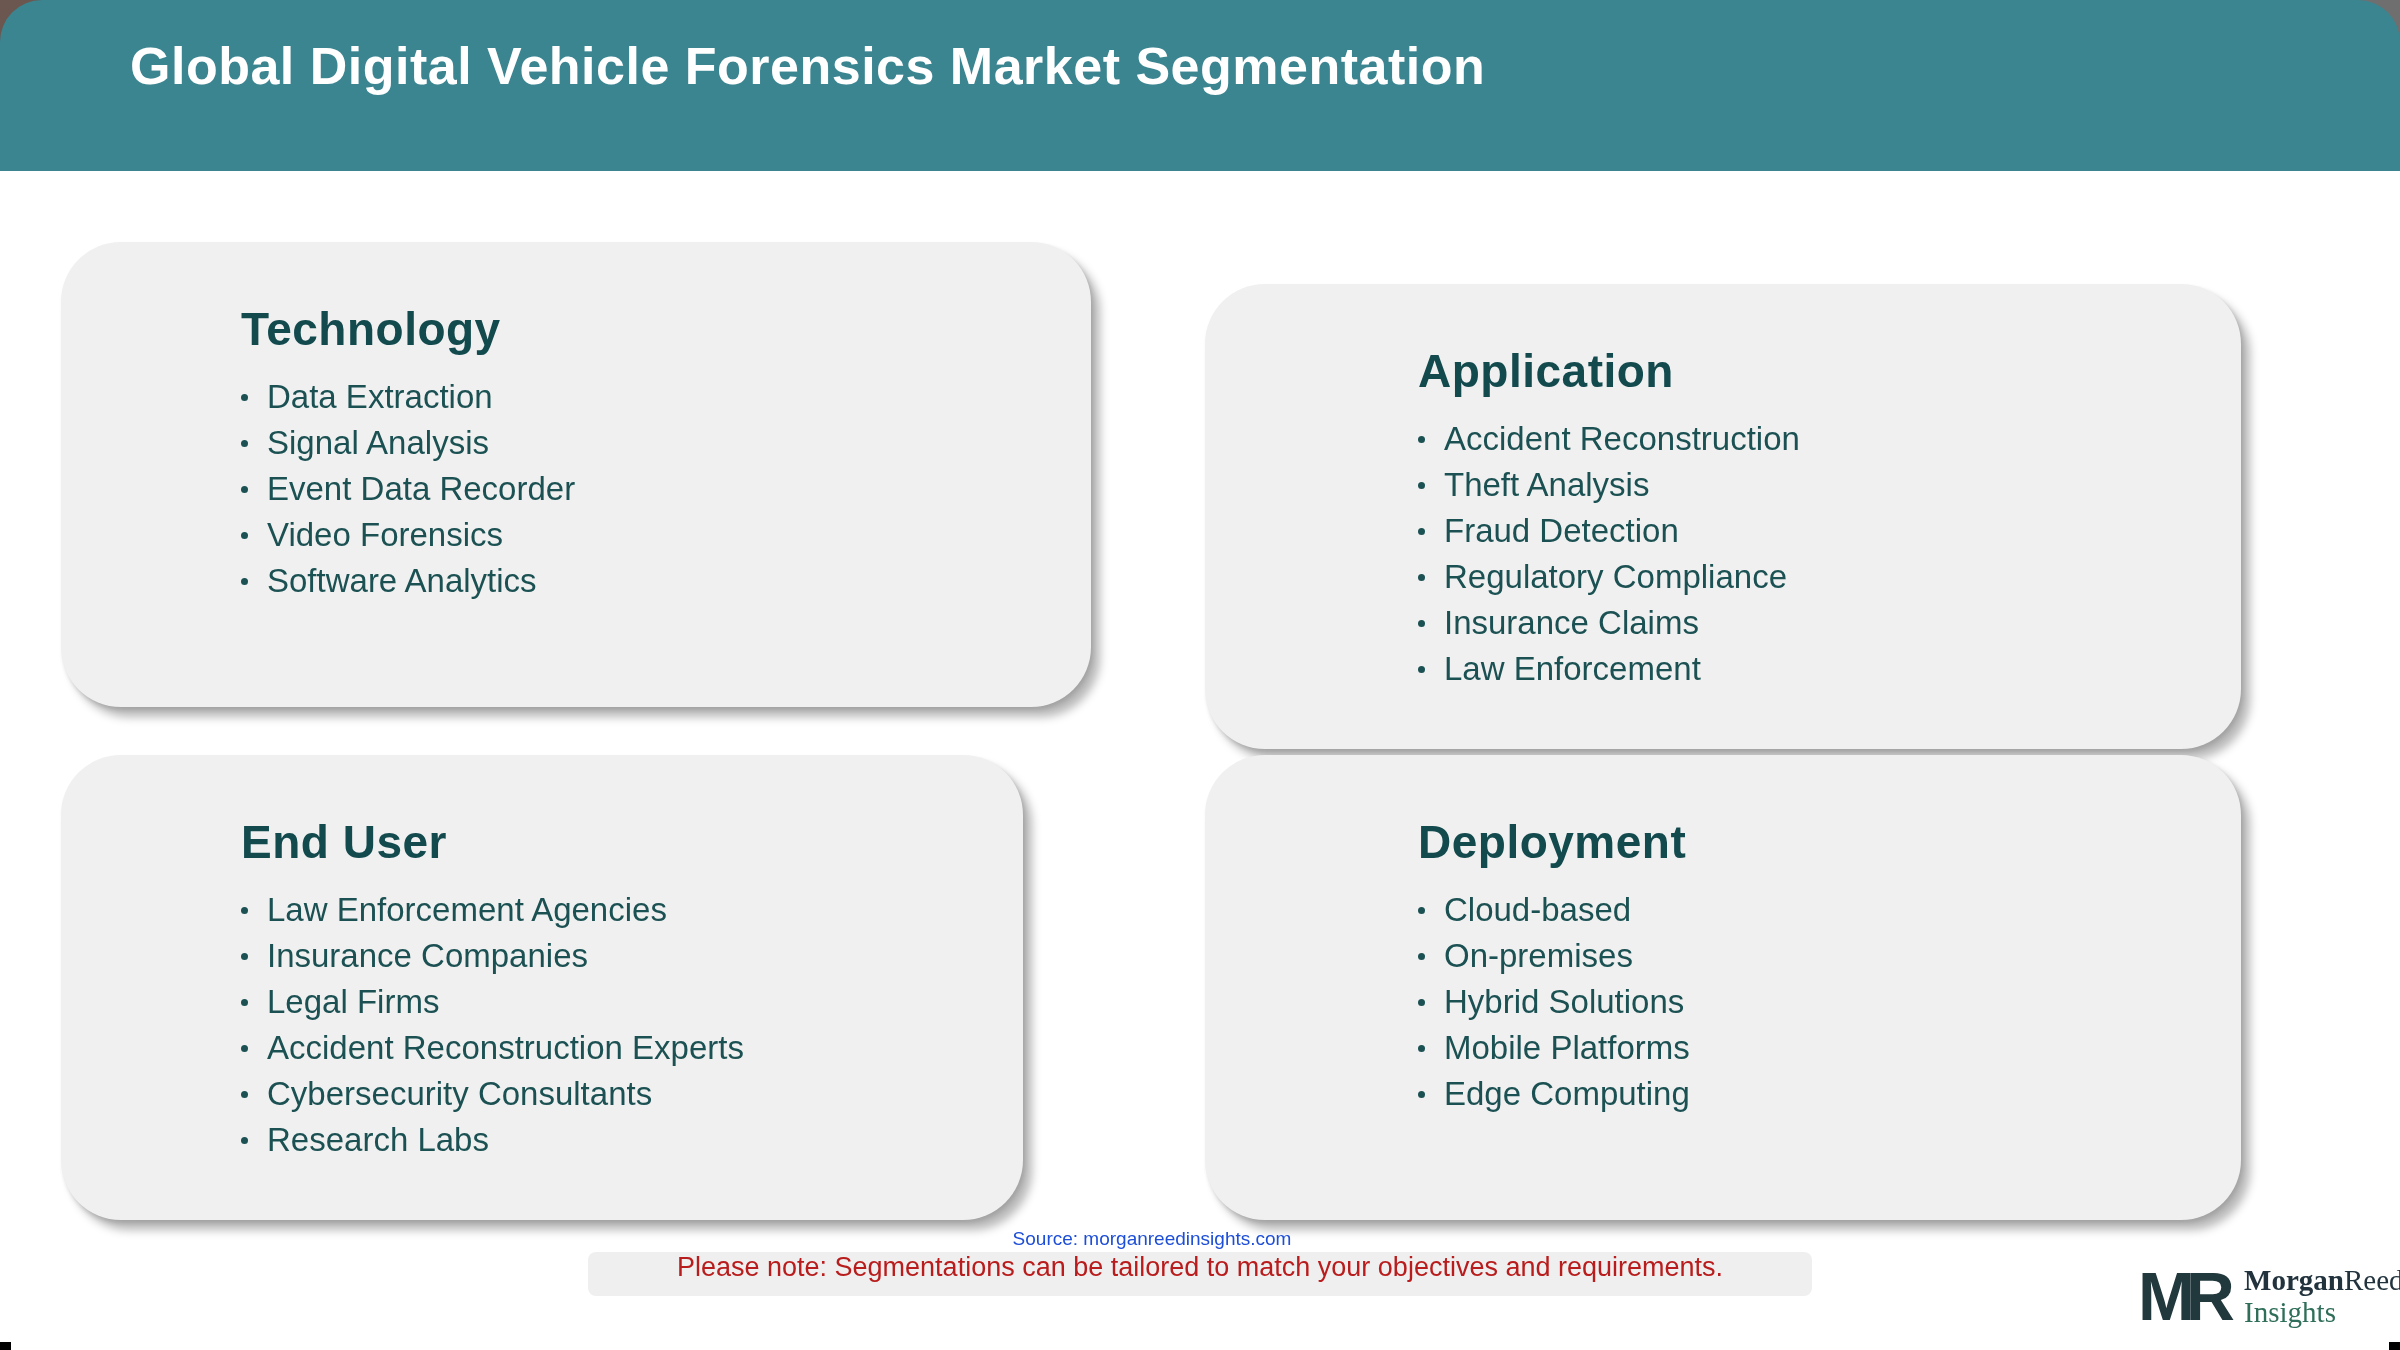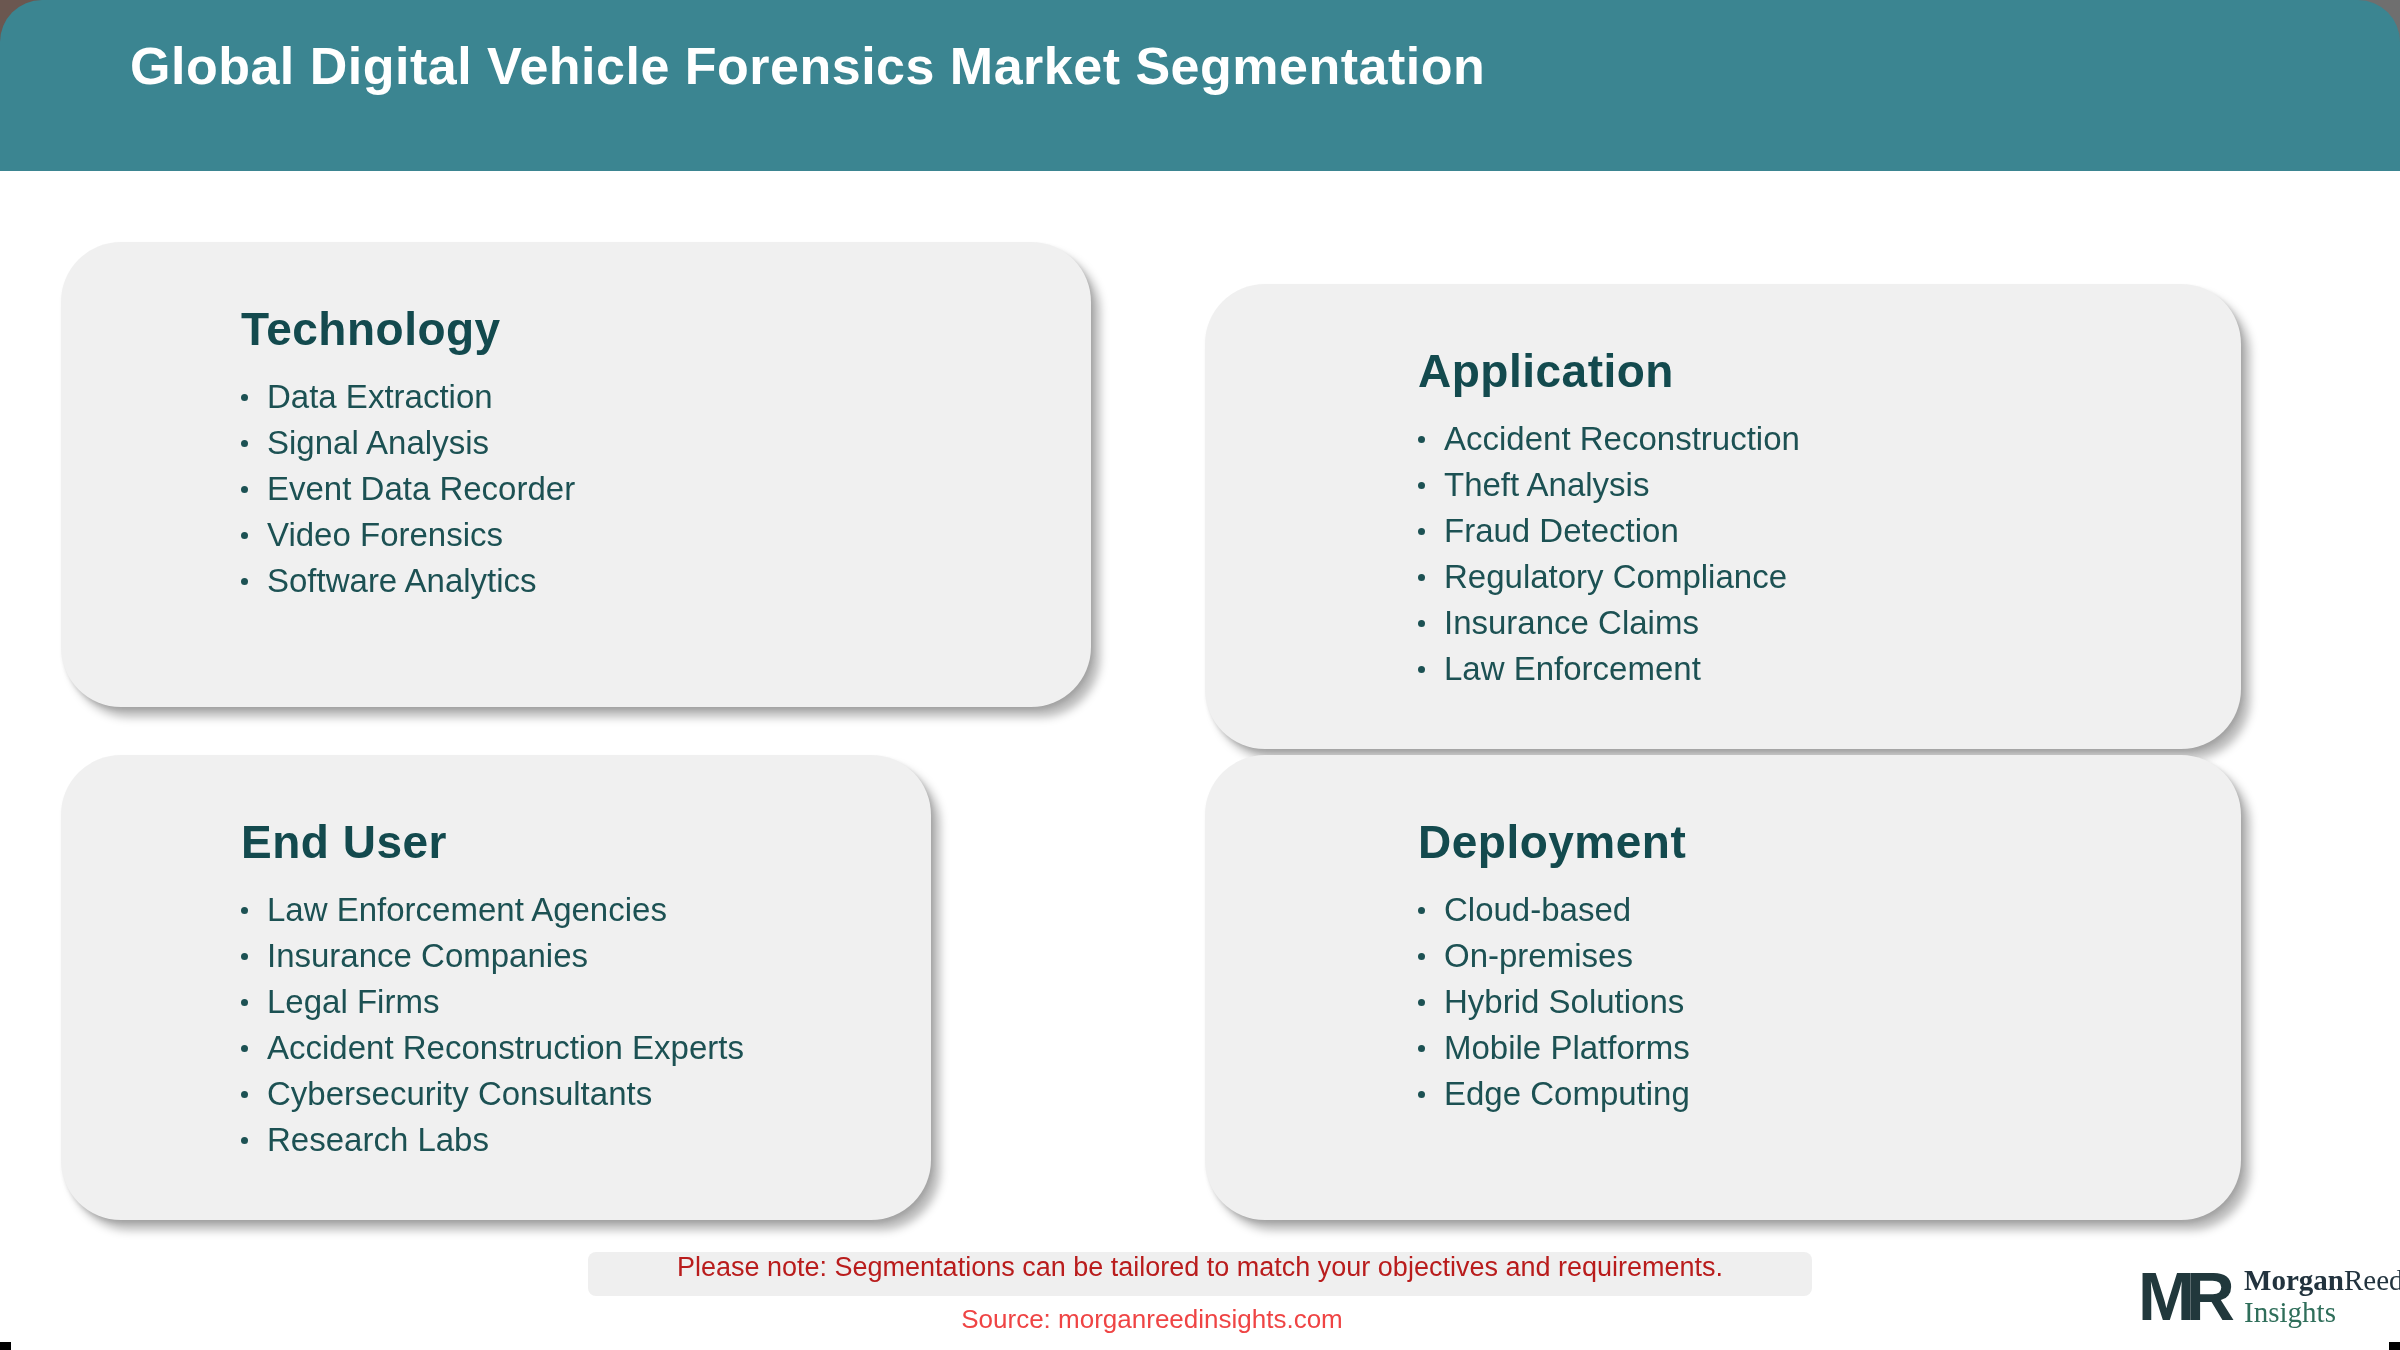--- a/index.html
+++ b/index.html
@@ -16,34 +16,34 @@
           border-radius:42px 42px 0 0;}
   .header h1{position:absolute;left:130px;top:36px;margin:0;font-size:52px;font-weight:700;
              color:#ffffff;letter-spacing:0.5px;}
 
   
   .card{position:absolute;background:#f0f0f0;border-radius:60px;
         box-shadow:9px 10px 10px rgba(0,0,0,0.28), 2px 3px 4px rgba(0,0,0,0.12);
         box-sizing:border-box;}
   .card.tech{left:61px;top:242px;width:1030px;height:465px;padding:60px 30px 0 180px;}
   .card.app {left:1205px;top:242px;width:1036px;height:465px;padding:60px 30px 0 213px;margin-top:42px;}
-  .card.end {left:61px;top:755px;width:870px;height:465px;padding:60px 30px 0 180px;}
+  .card.end {left:61px;top:755px;width:962px;height:465px;padding:60px 30px 0 180px;}
   .card.dep {left:1205px;top:755px;width:1036px;height:465px;padding:60px 30px 0 213px;}
 
   .card h2{margin:0 0 18px 0;font-size:46px;font-weight:700;color:#134a4e;letter-spacing:0.5px;}
   .card ul{list-style:none;margin:0;padding:0;}
   .card li{display:flex;align-items:center;height:46px;font-size:33px;color:#1c5153;}
   .dot{flex:none;width:7px;height:7px;border-radius:50%;background:#1c5153;margin-right:19px;}
 
   
   .note-pill{position:absolute;left:588px;top:1252px;width:1224px;height:44px;background:#efefef;
              border-radius:8px;display:flex;align-items:flex-start;justify-content:center;
              font-size:27px;color:#b91c1c;}
-  .source{position:absolute;left:540px;top:1304px;width:1224px;text-align:center;
-          font-size:26px;color:#ef4444;}
+  .source{position:absolute;left:540px;top:1228px;width:1224px;text-align:center;
+          font-size:19px;color:#1d4ed8;}
 
   
   .logo{position:absolute;left:2138px;top:1262px;display:flex;align-items:center;}
   .logo-mark{font-size:68px;font-weight:800;letter-spacing:-0.13em;color:#21383c;line-height:1;
              padding-right:18px;}
   .logo-text{display:flex;flex-direction:column;line-height:1.12;
              font-family:"Liberation Serif", serif;}
   .logo-line1{font-size:29px;color:#22333e;}
   .logo-line1 .b{font-weight:700;}
   .logo-line2{font-size:29px;color:#2f6e5a;}

